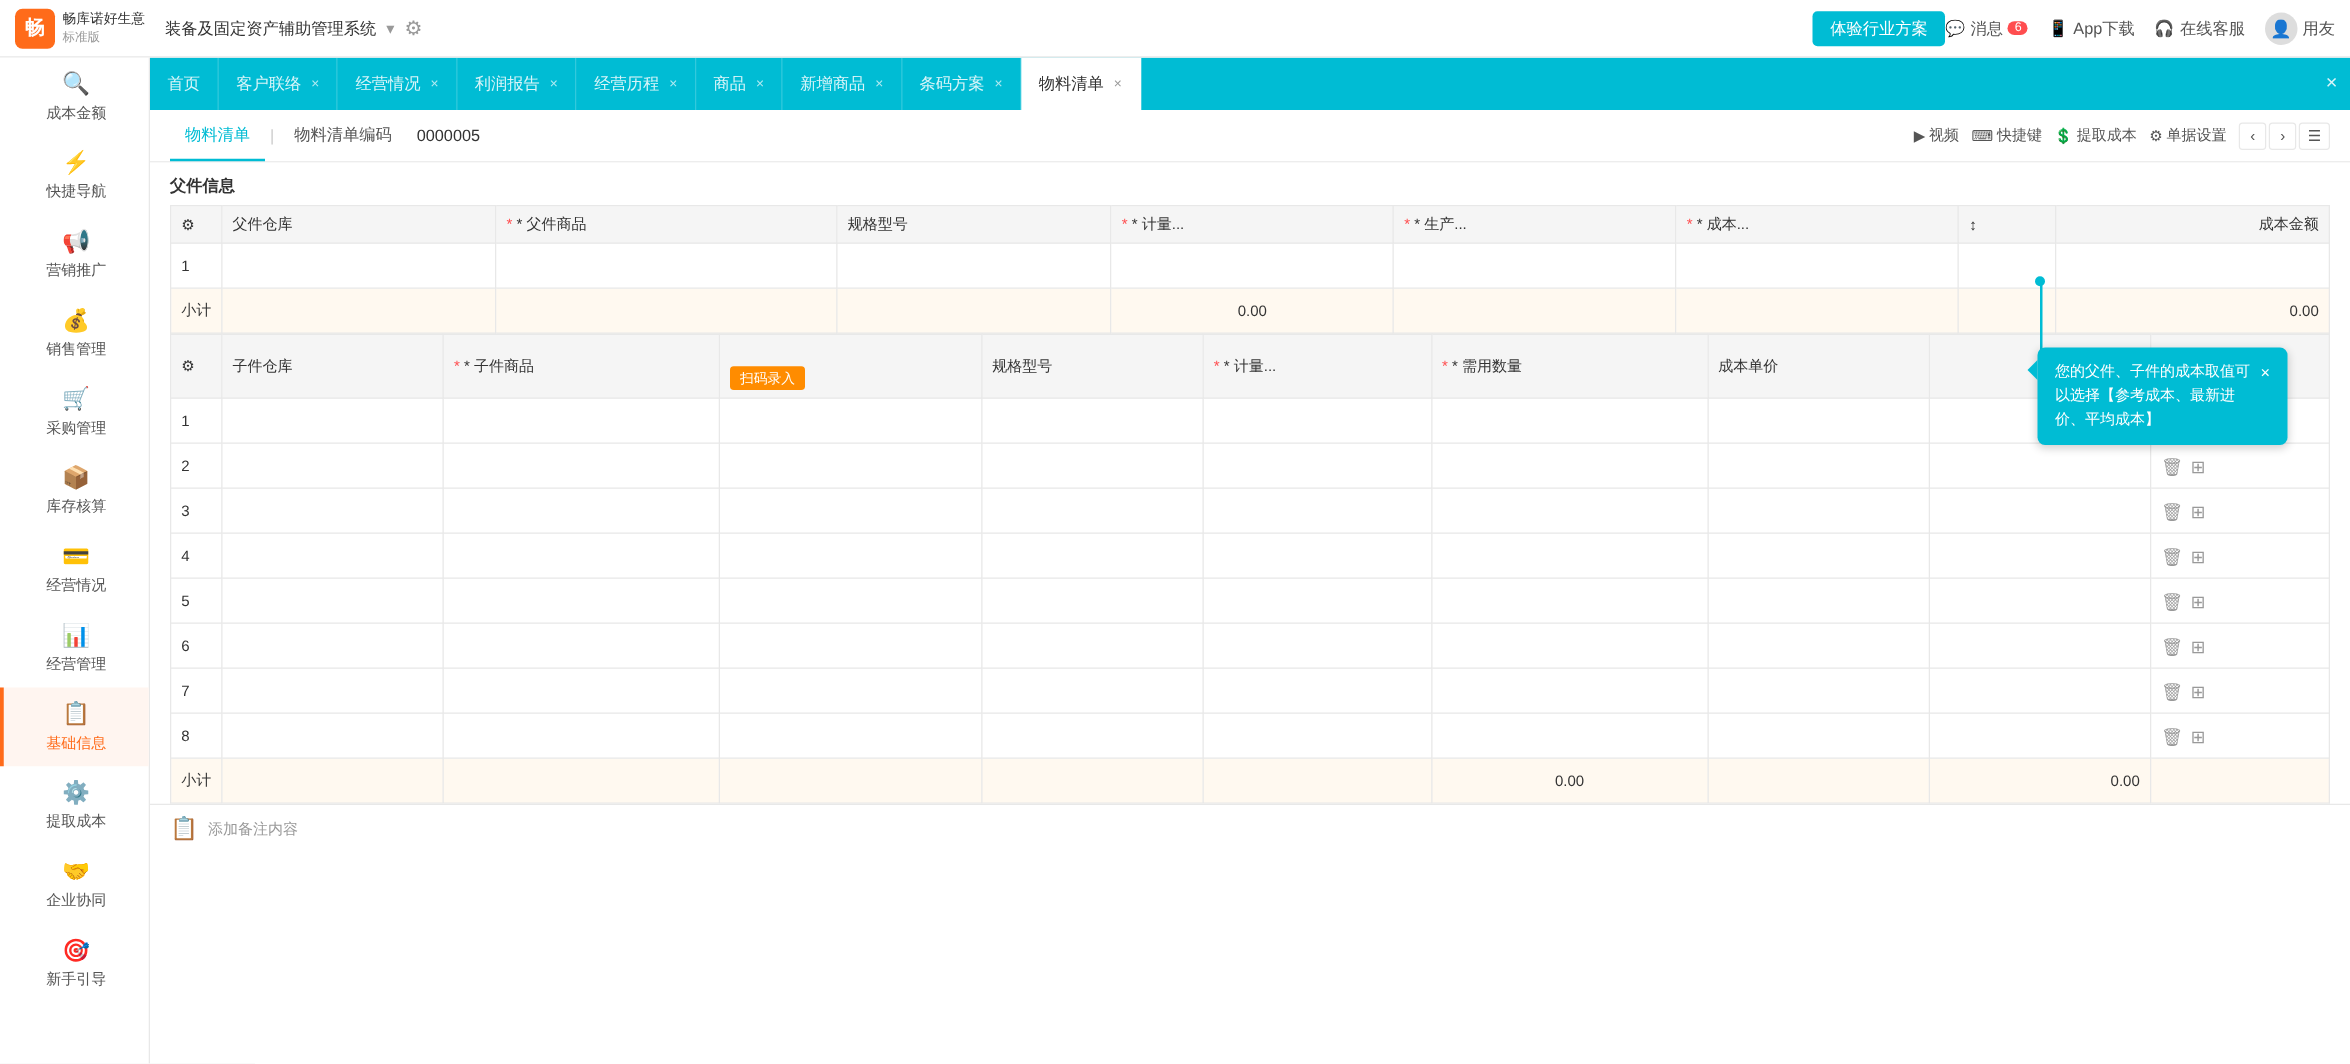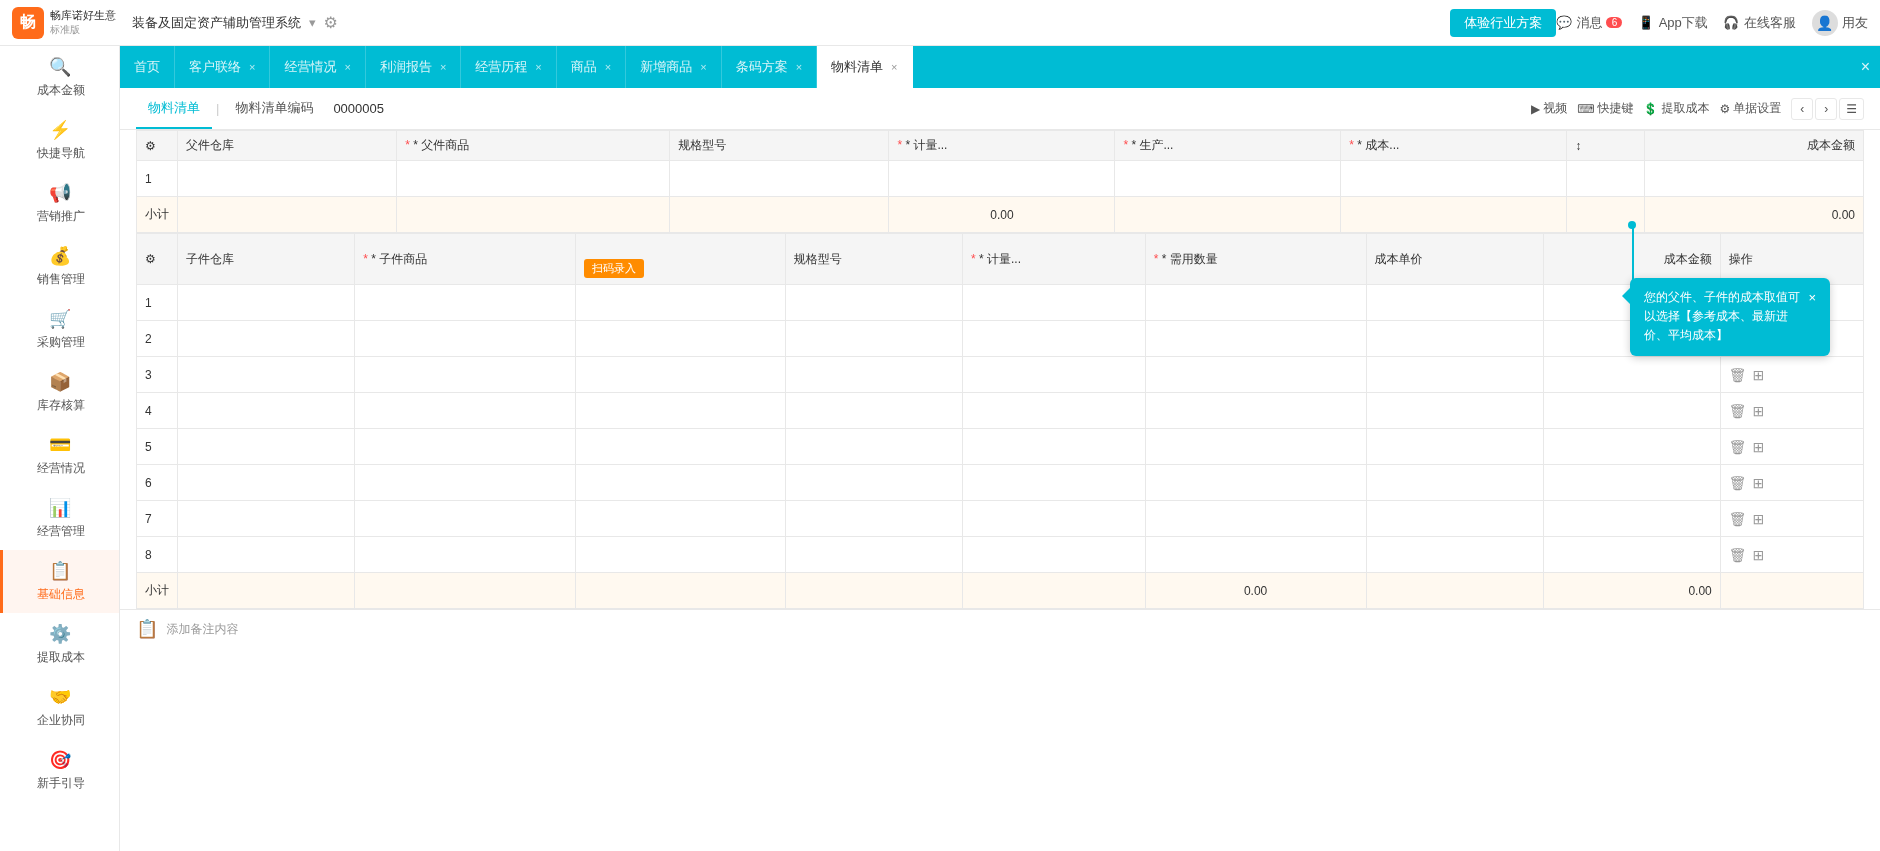--- a/index.html
+++ b/index.html
@@ -303,20 +303,21 @@
 
       <div class="tooltip-dot"></div>
       <div class="tooltip-indicator"></div>
 
       <div class="tooltip-box">
         <span class="tooltip-close">×</span>
         <span>您的父件、子件的成本取值可以选择【参考成本、最新进价、平均成本】</span>
       </div>
 
       <div class="section">
+        <div class="section-title">父件信息</div>
         <table class="data-table">
           <thead>
             <tr>
               <th class="col-settings"><span>⚙</span></th>
               <th>父件仓库</th>
               <th><span class="required">*</span> <span>* 父件商品</span></th>
               <th>规格型号</th>
               <th><span class="required">*</span> <span>* 计量...</span></th>
               <th><span class="required">*</span> <span>* 生产...</span></th>
               <th><span class="required">*</span> <span>* 成本...</span></th>

